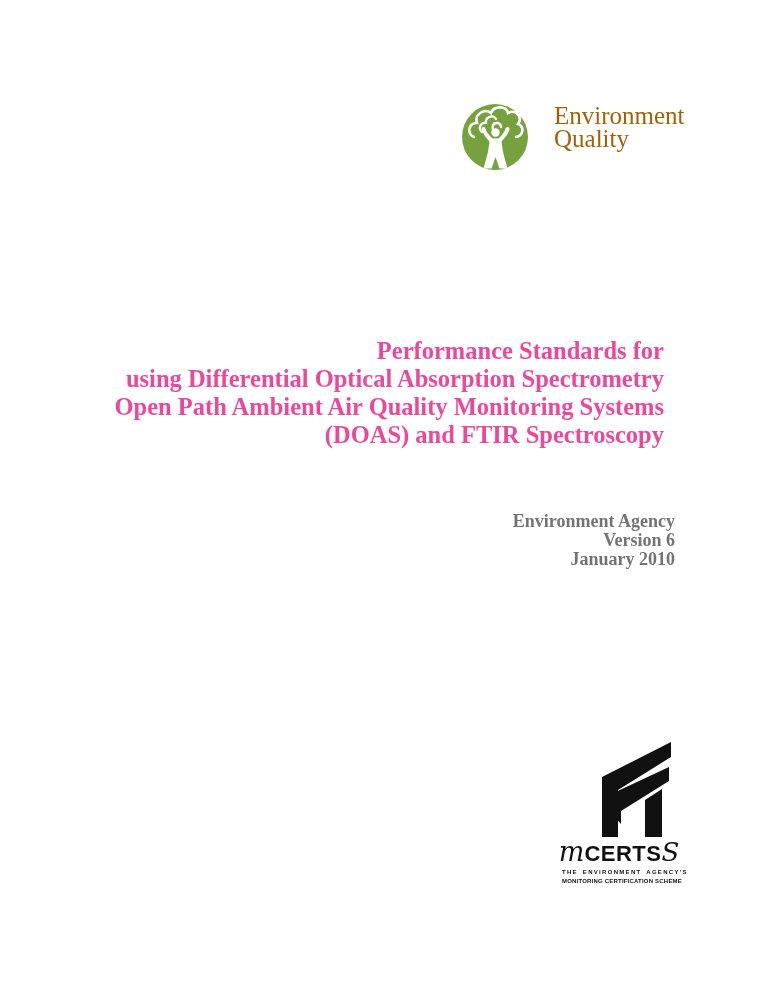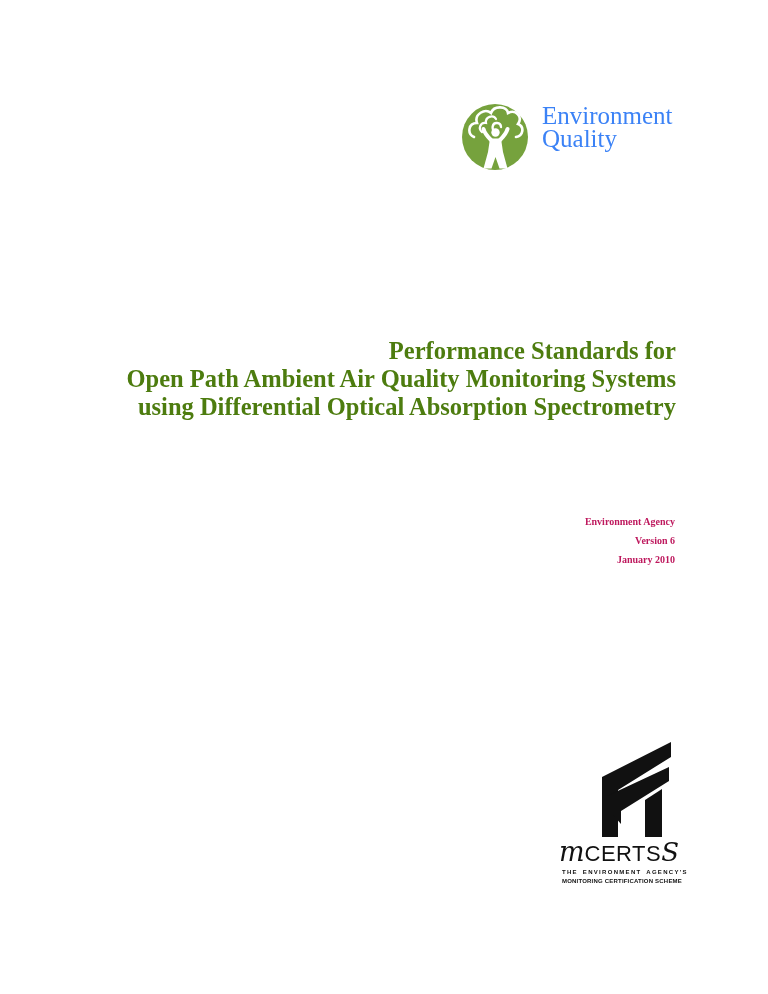--- a/index.html
+++ b/index.html
@@ -10,64 +10,64 @@
     position: relative;
     overflow: hidden;
     color: #000;
   }
   .page { position: absolute; inset: 0; background: #ffffff; }
 
   
   .ea-logo { position: absolute; left: 460px; top: 102px; display: flex; align-items: flex-start; }
   .ea-mark { width: 70px; height: 70px; display: block; }
   .ea-wordmark {
-    margin-left: 12px; margin-top: 3px;
+    margin-left: 24px; margin-top: 3px;
     font-family: "Liberation Serif", serif;
     font-size: 25px; line-height: 22.5px;
-    color: #3b82f6; letter-spacing: 0px;
+    color: #a16207; letter-spacing: 0px;
   }
 
   
   .title-block {
-    position: absolute; top: 337px; right: 92px;
+    position: absolute; top: 337px; right: 104px;
     text-align: right;
     font-family: "Liberation Serif", serif;
     font-weight: bold;
     font-size: 24.5px; line-height: 28px;
-    color: #4d7c0f;
+    color: #ec4899;
     white-space: nowrap;
   }
 
   
   .imprint-block {
     position: absolute; top: 512px; right: 93px;
     text-align: right;
     font-family: "Liberation Serif", serif;
     font-weight: bold;
-    font-size: 10px; line-height: 19px;
-    color: #be185d;
+    font-size: 18px; line-height: 19px;
+    color: #737373;
     white-space: nowrap;
   }
 
   
   .mcerts { position: absolute; left: 562px; top: 740px; width: 114px; text-align: center; }
   .mcerts-mark { display: block; width: 92px; height: 98px; margin-left: 23px; }
   .mcerts-wordmark {
     height: 26px; line-height: 26px; margin-top: 1px;
     display: flex; justify-content: center; align-items: baseline;
     color: #111;
     white-space: nowrap;
   }
   .mcerts-m {
     font-family: "DejaVu Serif", serif;
     font-style: italic; font-size: 27px; line-height: 26px;
   }
   .mcerts-certs {
     font-family: "Liberation Sans", sans-serif;
-    font-weight: normal; font-size: 22px; letter-spacing: 0.5px; line-height: 26px;
+    font-weight: bold; font-size: 22px; letter-spacing: 0.5px; line-height: 26px;
   }
   .mcerts-s {
     font-family: "DejaVu Serif", serif;
     font-style: italic; font-size: 26px; line-height: 26px;
   }
   .mcerts-tagline {
     margin-top: 3px;
     font-family: "Liberation Sans", sans-serif;
     font-weight: bold; color: #111;
     white-space: nowrap;
@@ -97,22 +97,23 @@
       <path d="M30,36.5 L41,36.5 L43,50 L47.5,66.5 L39.5,66.5 L35.5,55 L31.5,66.5 L23.5,66.5 L28,50 Z" fill="#ffffff"></path>
     </svg>
     <div class="ea-wordmark">
       <div>Environment</div>
       <div>Quality</div>
     </div>
   </div>
 
   <div class="title-block">
     <div>Performance Standards for</div>
+    <div>using Differential Optical Absorption Spectrometry</div>
     <div>Open Path Ambient Air Quality Monitoring Systems</div>
-    <div>using Differential Optical Absorption Spectrometry</div>
+    <div>(DOAS) and FTIR Spectroscopy</div>
   </div>
 
   <div class="imprint-block">
     <div>Environment Agency</div>
     <div>Version 6</div>
     <div>January 2010</div>
   </div>
 
   <div class="mcerts">
     <svg class="mcerts-mark" viewBox="0 0 92 98" aria-hidden="true">

